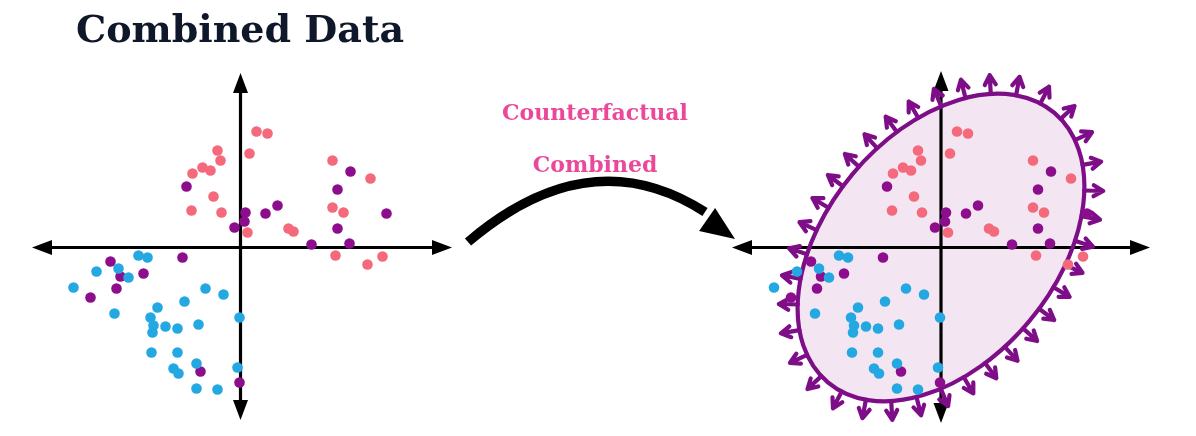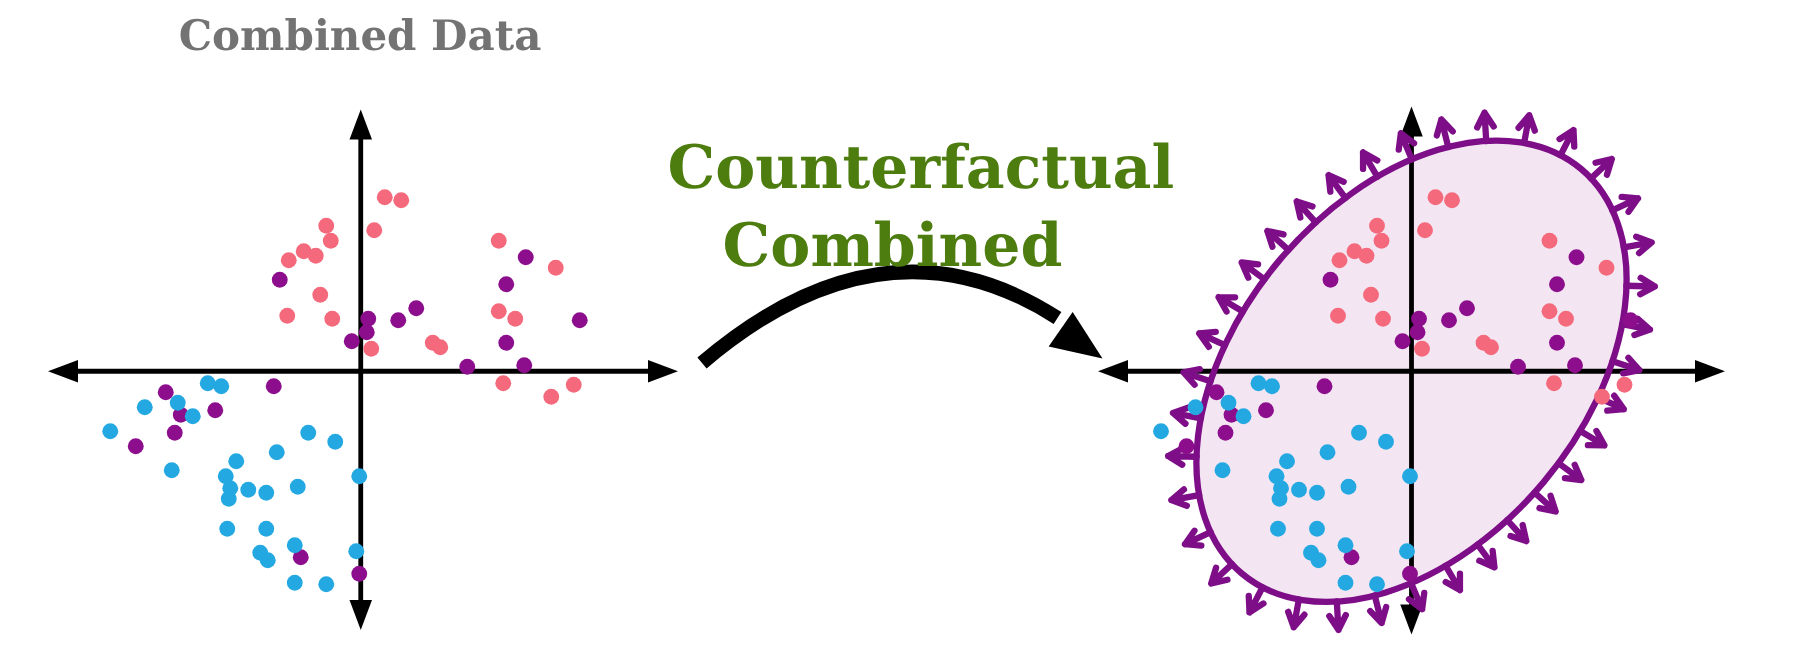--- a/index.html
+++ b/index.html
@@ -1,24 +1,24 @@
 <!DOCTYPE html>
 <html><head>
 <meta charset="utf-8">
 <style>
   html,body{margin:0;padding:0;background:#ffffff;}
   #stage{position:relative;width:1196px;height:436px;overflow:hidden;
          font-family:"DejaVu Serif","Liberation Serif",serif;}
   #fig{position:absolute;left:0;top:0;}
-  .fig-title{position:absolute;font-weight:700;color:#737373;font-size:28px;
+  .fig-title{position:absolute;font-weight:700;color:#0f172a;font-size:38px;
              text-align:center;line-height:1.05;white-space:nowrap;}
   #title-left{left:45px;top:9px;width:390px;}
   #title-right{left:694px;top:1px;width:502px;}
   #transform-label{position:absolute;left:445px;top:86px;width:300px;
-                   font-weight:700;color:#4d7c0f;font-size:40px;text-align:center;line-height:52px;}
+                   font-weight:700;color:#ec4899;font-size:22px;text-align:center;line-height:52px;}
   .lbl-line{display:block;}
 </style>
 </head>
 <body>
 
 <div id="stage">
   <svg id="fig" width="1196" height="436" viewBox="0 0 1196 436">
       <ellipse cx="941" cy="247.5" rx="176" ry="115" transform="rotate(-50 941 247.5)" fill="#F3E6F2" stroke="none"></ellipse>
       <line x1="48" y1="247.5" x2="436" y2="247.5" stroke="#000000" stroke-width="3.2" stroke-linecap="butt"></line>
       <polygon points="32,247.5 52,240 52,255" fill="#000000"></polygon>

